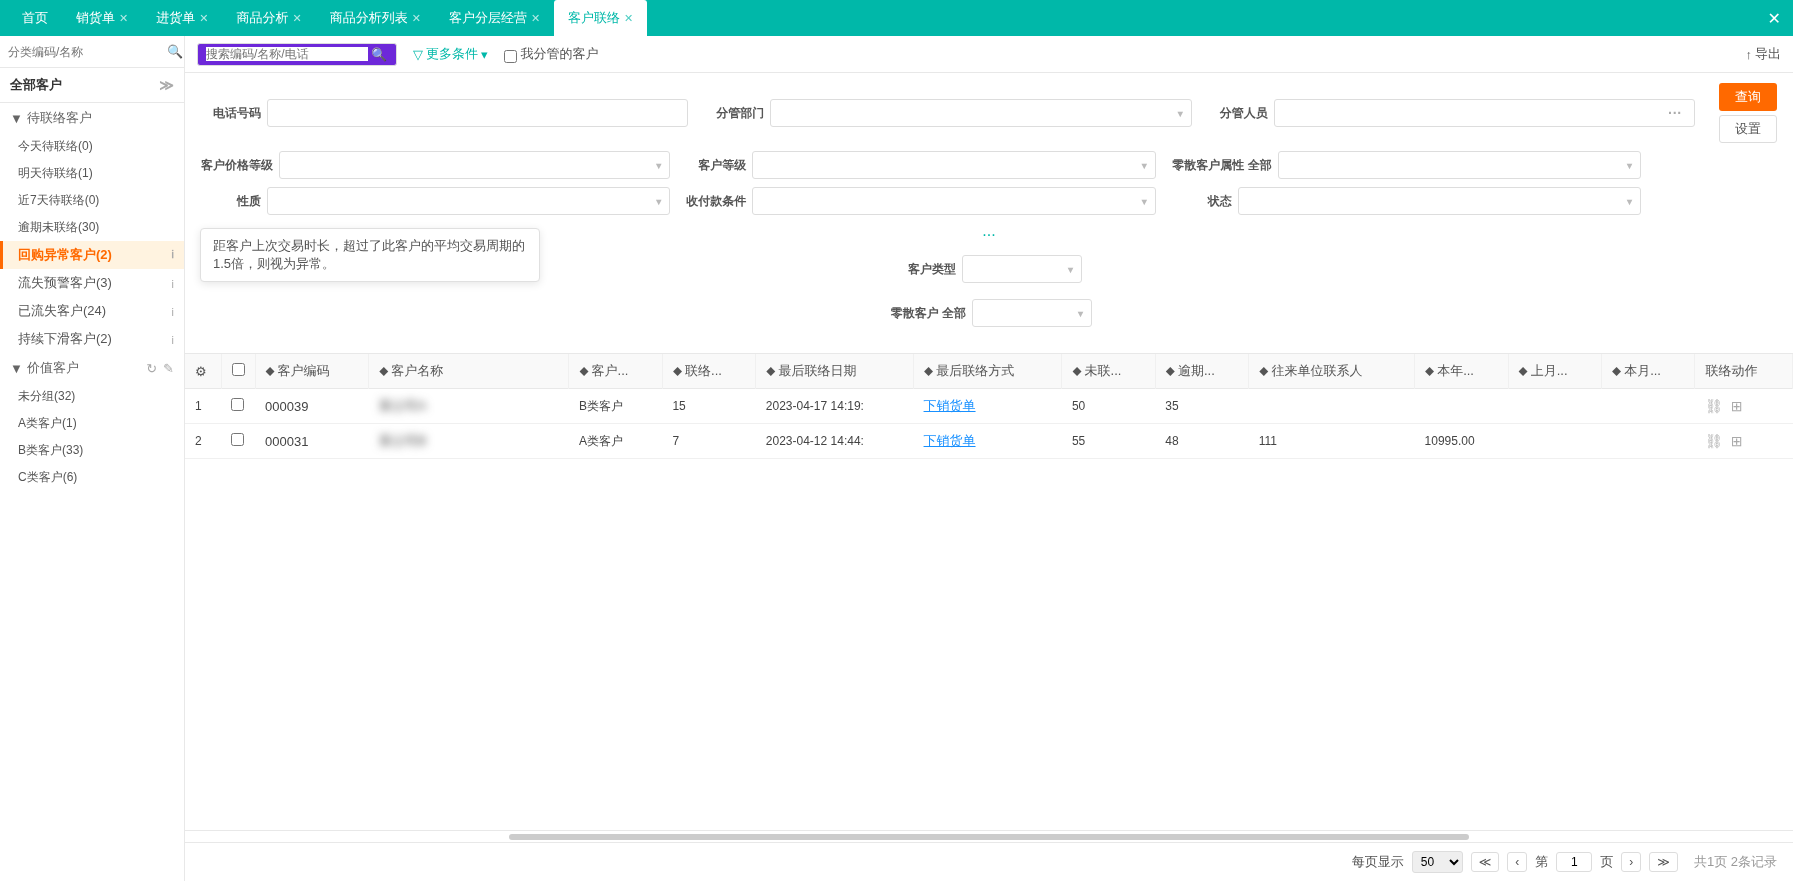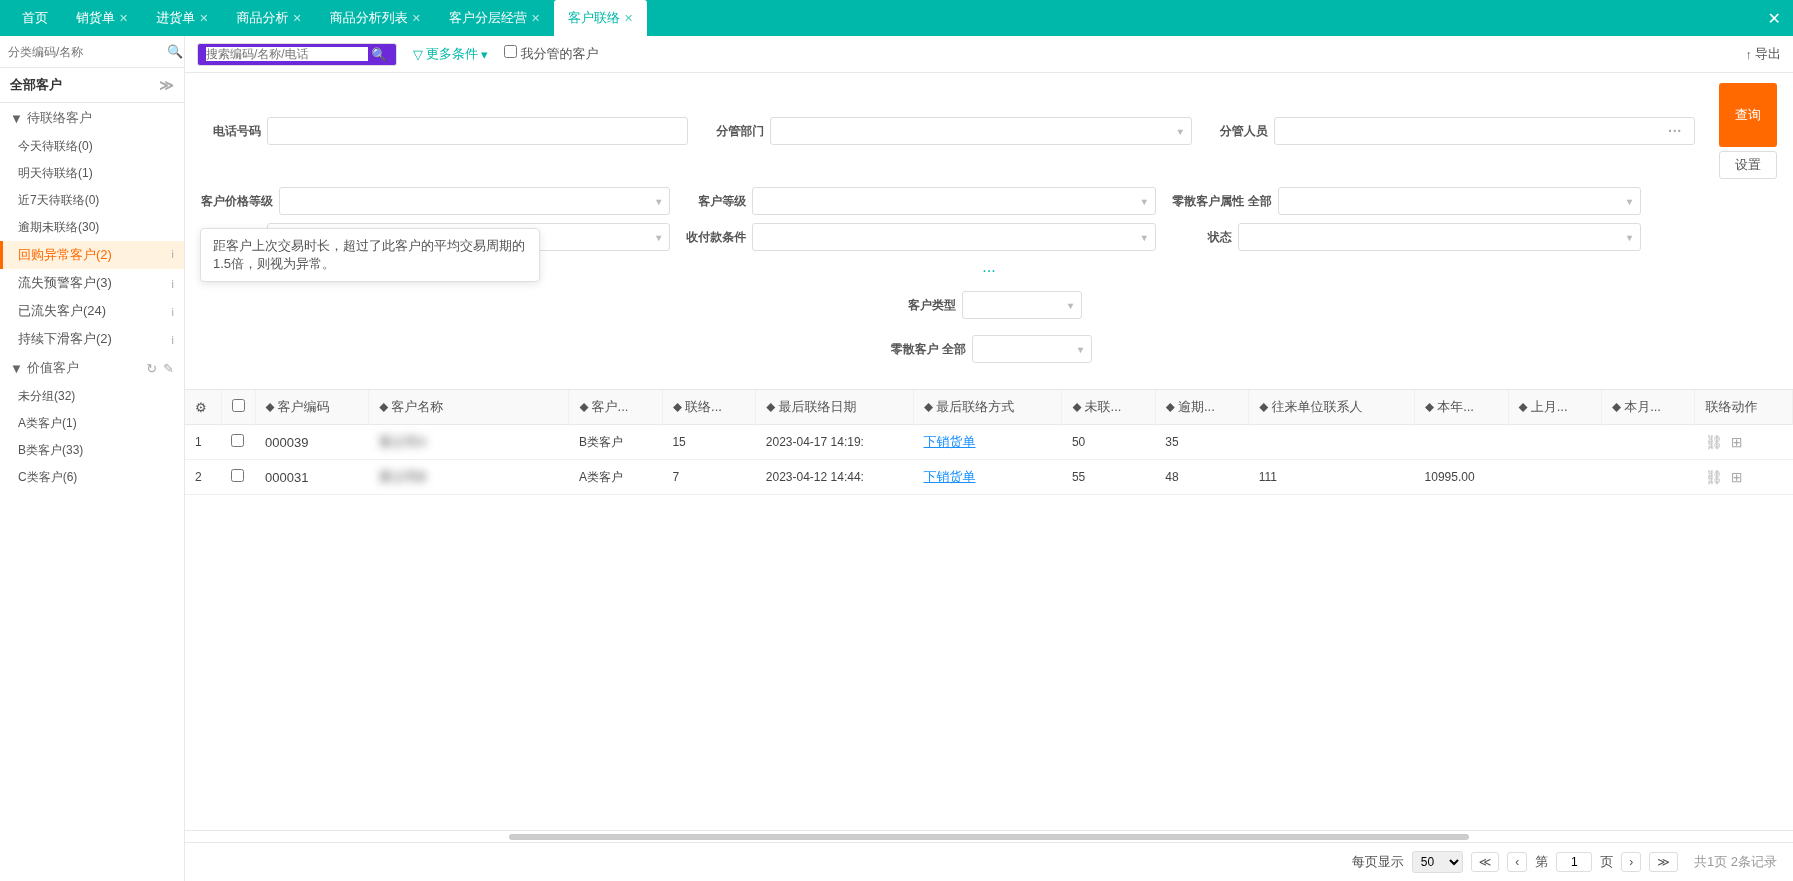--- a/index.html
+++ b/index.html
@@ -156,21 +156,21 @@
       display: flex;
       align-items: center;
       gap: 3px;
       color: #00b8a9;
       cursor: pointer;
       font-size: 12px;
       padding: 3px 6px;
     }
     .checkbox-label {
       display: flex;
-      align-items: flex-start;
+      align-items: flex-end;
       gap: 4px;
       font-size: 12px;
       color: #555;
       cursor: pointer;
     }
     .export-btn {
       margin-left: auto;
       display: flex;
       align-items: center;
       gap: 3px;
@@ -227,21 +227,21 @@
       display: flex;
       flex-direction: column;
       gap: 4px;
       margin-left: 8px;
     }
     .btn-query {
       background: #ff6900;
       color: #fff;
       border: none;
       border-radius: 3px;
-      padding: 23px 16px;
+      padding: 5px 16px;
       cursor: pointer;
       font-size: 13px;
     }
     .btn-settings {
       background: #fff;
       color: #555;
       border: 1px solid #ddd;
       border-radius: 3px;
       padding: 4px 14px;
       cursor: pointer;
@@ -439,21 +439,21 @@
 
     <div class="sidebar-section-title">
       <span>▼</span>
       <span>待联络客户</span>
     </div>
     <div class="sidebar-item">今天待联络(0)</div>
     <div class="sidebar-item">明天待联络(1)</div>
     <div class="sidebar-item">近7天待联络(0)</div>
     <div class="sidebar-item">逾期未联络(30)</div>
 
-    <div class="sidebar-item active" style="display:flex;align-items:flex-start;justify-content:space-between;">
+    <div class="sidebar-item active" style="display:flex;align-items:flex-start;justify-content:space-between;font-weight:bold;">
       <span>回购异常客户(2)</span>
       <span style="color:#aaa;font-size:11px;">ℹ</span>
     </div>
     <div class="sidebar-item" style="display:flex;align-items:center;justify-content:space-between;">
       <span>流失预警客户(3)</span>
       <span style="color:#aaa;font-size:11px;">ℹ</span>
     </div>
     <div class="sidebar-item" style="display:flex;align-items:center;justify-content:space-between;">
       <span>已流失客户(24)</span>
       <span style="color:#aaa;font-size:11px;">ℹ</span>

